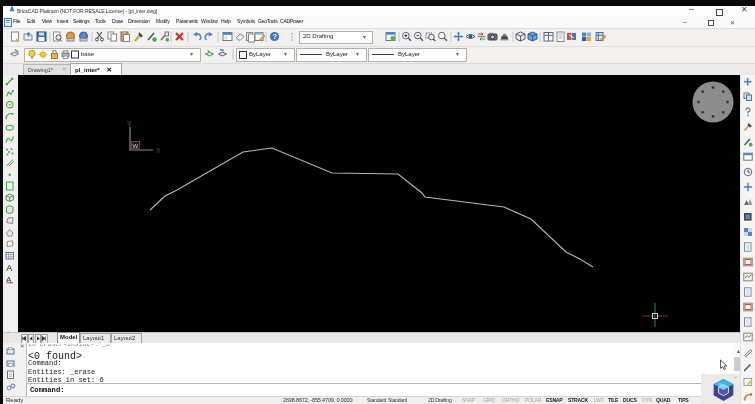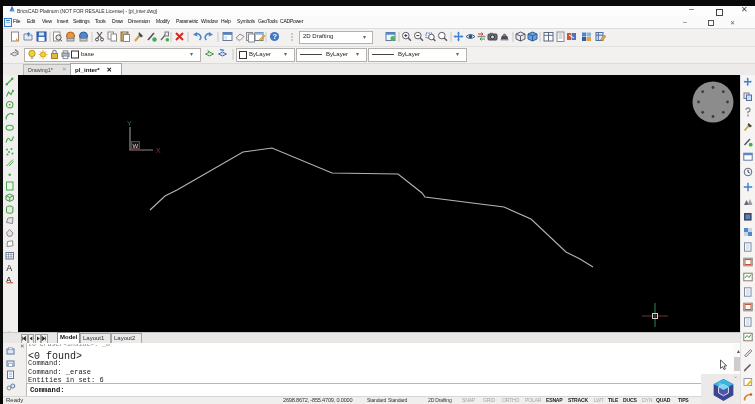--- a/index.html
+++ b/index.html
@@ -566,21 +566,21 @@
       <circle cx="3" cy="6" r="2" fill="none" stroke="#7a8aa0"></circle>
       <circle cx="6.8" cy="4" r="2" fill="#dfe8f2" stroke="#5a7aa2"></circle>
     </svg>
   </div>
 <div class="t" style="left:20px;top:342.5px;font-size:5.5px;color:#555">✕</div>
 <div class="abs" style="left:28px;top:343.5px;width:200px;height:4.5px;overflow:hidden">
     <div style="position:absolute;left:0;top:-3px;font-size:6.5px;color:#888;font-family:'Liberation Mono',monospace;white-space:nowrap">to erase/&lt;inside&gt;: _b</div>
   </div>
 <div class="t" style="left:28px;top:350.8px;font-size:10px;color:#222;font-family:'Liberation Mono',monospace">&lt;0 found&gt;</div>
 <div class="t" style="left:28px;top:359.3px;font-size:7px;color:#222;font-family:'Liberation Mono',monospace">Command:</div>
-<div class="t" style="left:28px;top:367.5px;font-size:7px;color:#222;font-family:'Liberation Mono',monospace">Command: _erase</div>
+<div class="t" style="left:28px;top:367.5px;font-size:7px;color:#222;font-family:'Liberation Mono',monospace">Entities: _erase</div>
 <div class="t" style="left:28px;top:375.7px;font-size:7px;color:#222;font-family:'Liberation Mono',monospace">Entities in set: 6</div>
 <div class="abs" style="left:26px;top:383px;width:707px;height:13px;background:#fff;border-top:1px solid #b9b7b5;border-left:1px solid #b9b7b5"></div>
 <div class="t" style="left:30px;top:386px;font-size:7.2px;font-weight:bold;color:#111;font-family:'Liberation Mono',monospace">Command:</div>
 
 <div class="abs" style="left:733px;top:344px;width:11px;height:50px;background:#fafafa"></div>
 <div class="t" style="left:736px;top:348px;font-size:5px;color:#555">▲</div>
 <div class="abs" style="left:734px;top:357px;width:9px;height:14px;background:#cfcdcb"></div>
 <div class="t" style="left:735px;top:374px;font-size:6px;color:#888">⌄</div>
 
 <div class="abs" style="left:3px;top:396px;width:737px;height:8px;background:#f0efee;border-top:1px solid #d8d6d4"></div>

